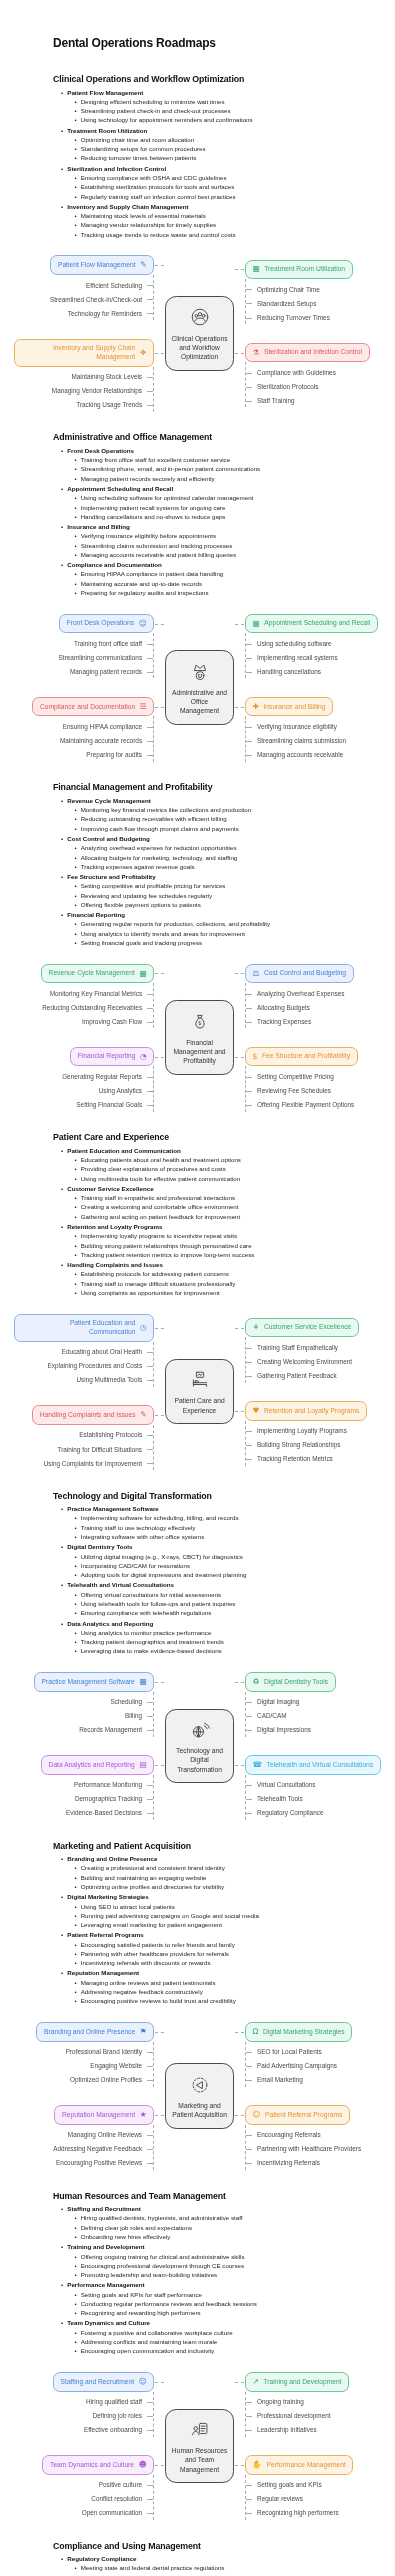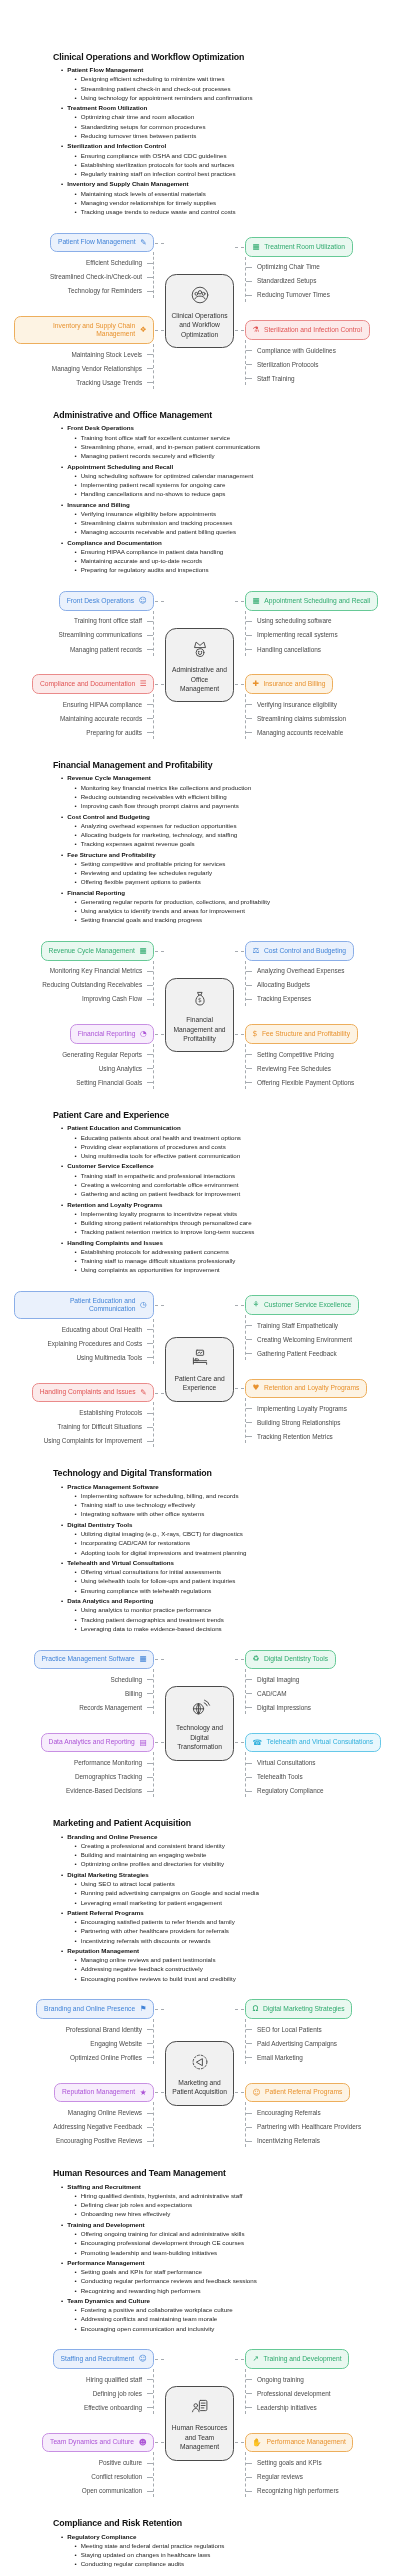--- a/index.html
+++ b/index.html
@@ -78,20 +78,21 @@
   .dcol.left .ltext{text-align:right;}
   .dcol.right .ltext{text-align:left;}
   .stub{width:6.7px;border-top:0.8px dashed var(--connector,#A6ABB0);flex:0 0 auto;}
   .dcol.left .stub{margin-left:4.6px;}
   .dcol.right .stub{margin-right:4.6px;}
 </style>
 </head>
 <body>
 
 <div class="page">
+  <h1 class="page-title">Dental Operations Roadmaps</h1>
   <main>
       <section class="rsection">
         <h2 class="section-heading">Clinical Operations and Workflow Optimization</h2>
         <ul class="outline">
           <li class="topic"><span class="tlab">Patient Flow Management</span><ul class="subs">
               <li class="sub">Designing efficient scheduling to minimize wait times</li>
               <li class="sub">Streamlining patient check-in and check-out processes</li>
               <li class="sub">Using technology for appointment reminders and confirmations</li>
             </ul></li>
           <li class="topic"><span class="tlab">Treatment Room Utilization</span><ul class="subs">
@@ -947,21 +948,21 @@
                 <div class="leaf">
                   <span class="stub"></span>
                   <span class="ltext">Recognizing high performers</span>
                 </div>
               </div>
             </div>
           </div>
         </div>
       </section>
       <section class="rsection">
-        <h2 class="section-heading">Compliance and Risk Retention</h2>
+        <h2 class="section-heading">Compliance and Using Management</h2>
         <ul class="outline">
           <li class="topic"><span class="tlab">Regulatory Compliance</span><ul class="subs">
               <li class="sub">Meeting state and federal dental practice regulations</li>
               <li class="sub">Staying updated on changes in healthcare laws</li>
               <li class="sub">Conducting regular compliance audits</li>
             </ul></li>
         </ul>
       </section>
     </main>
 

